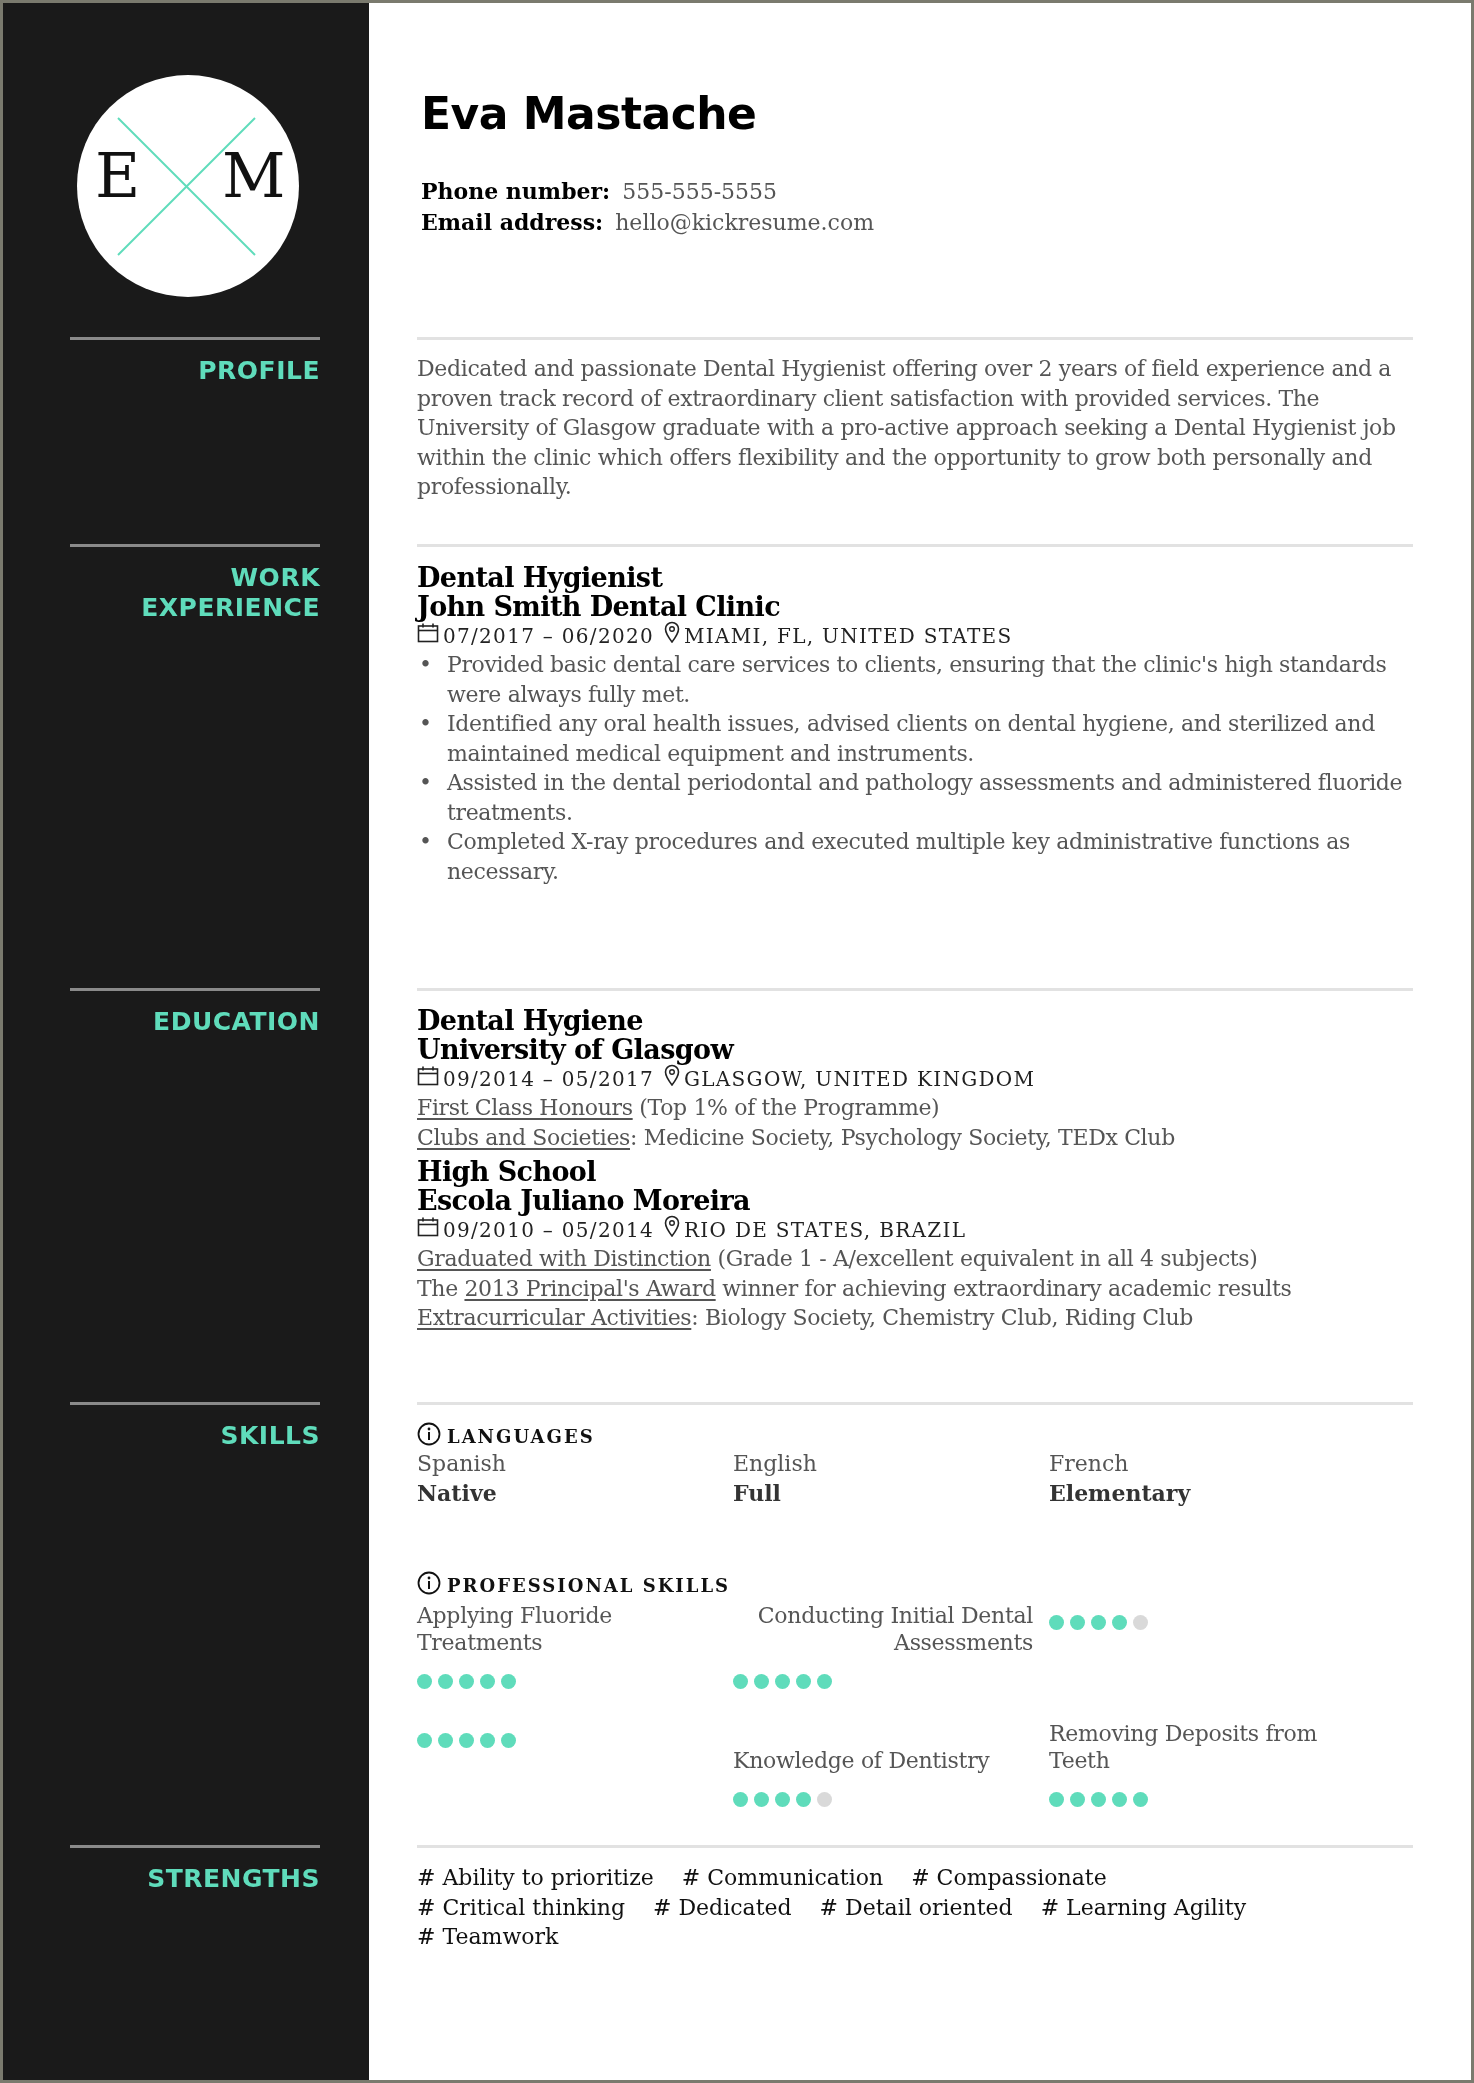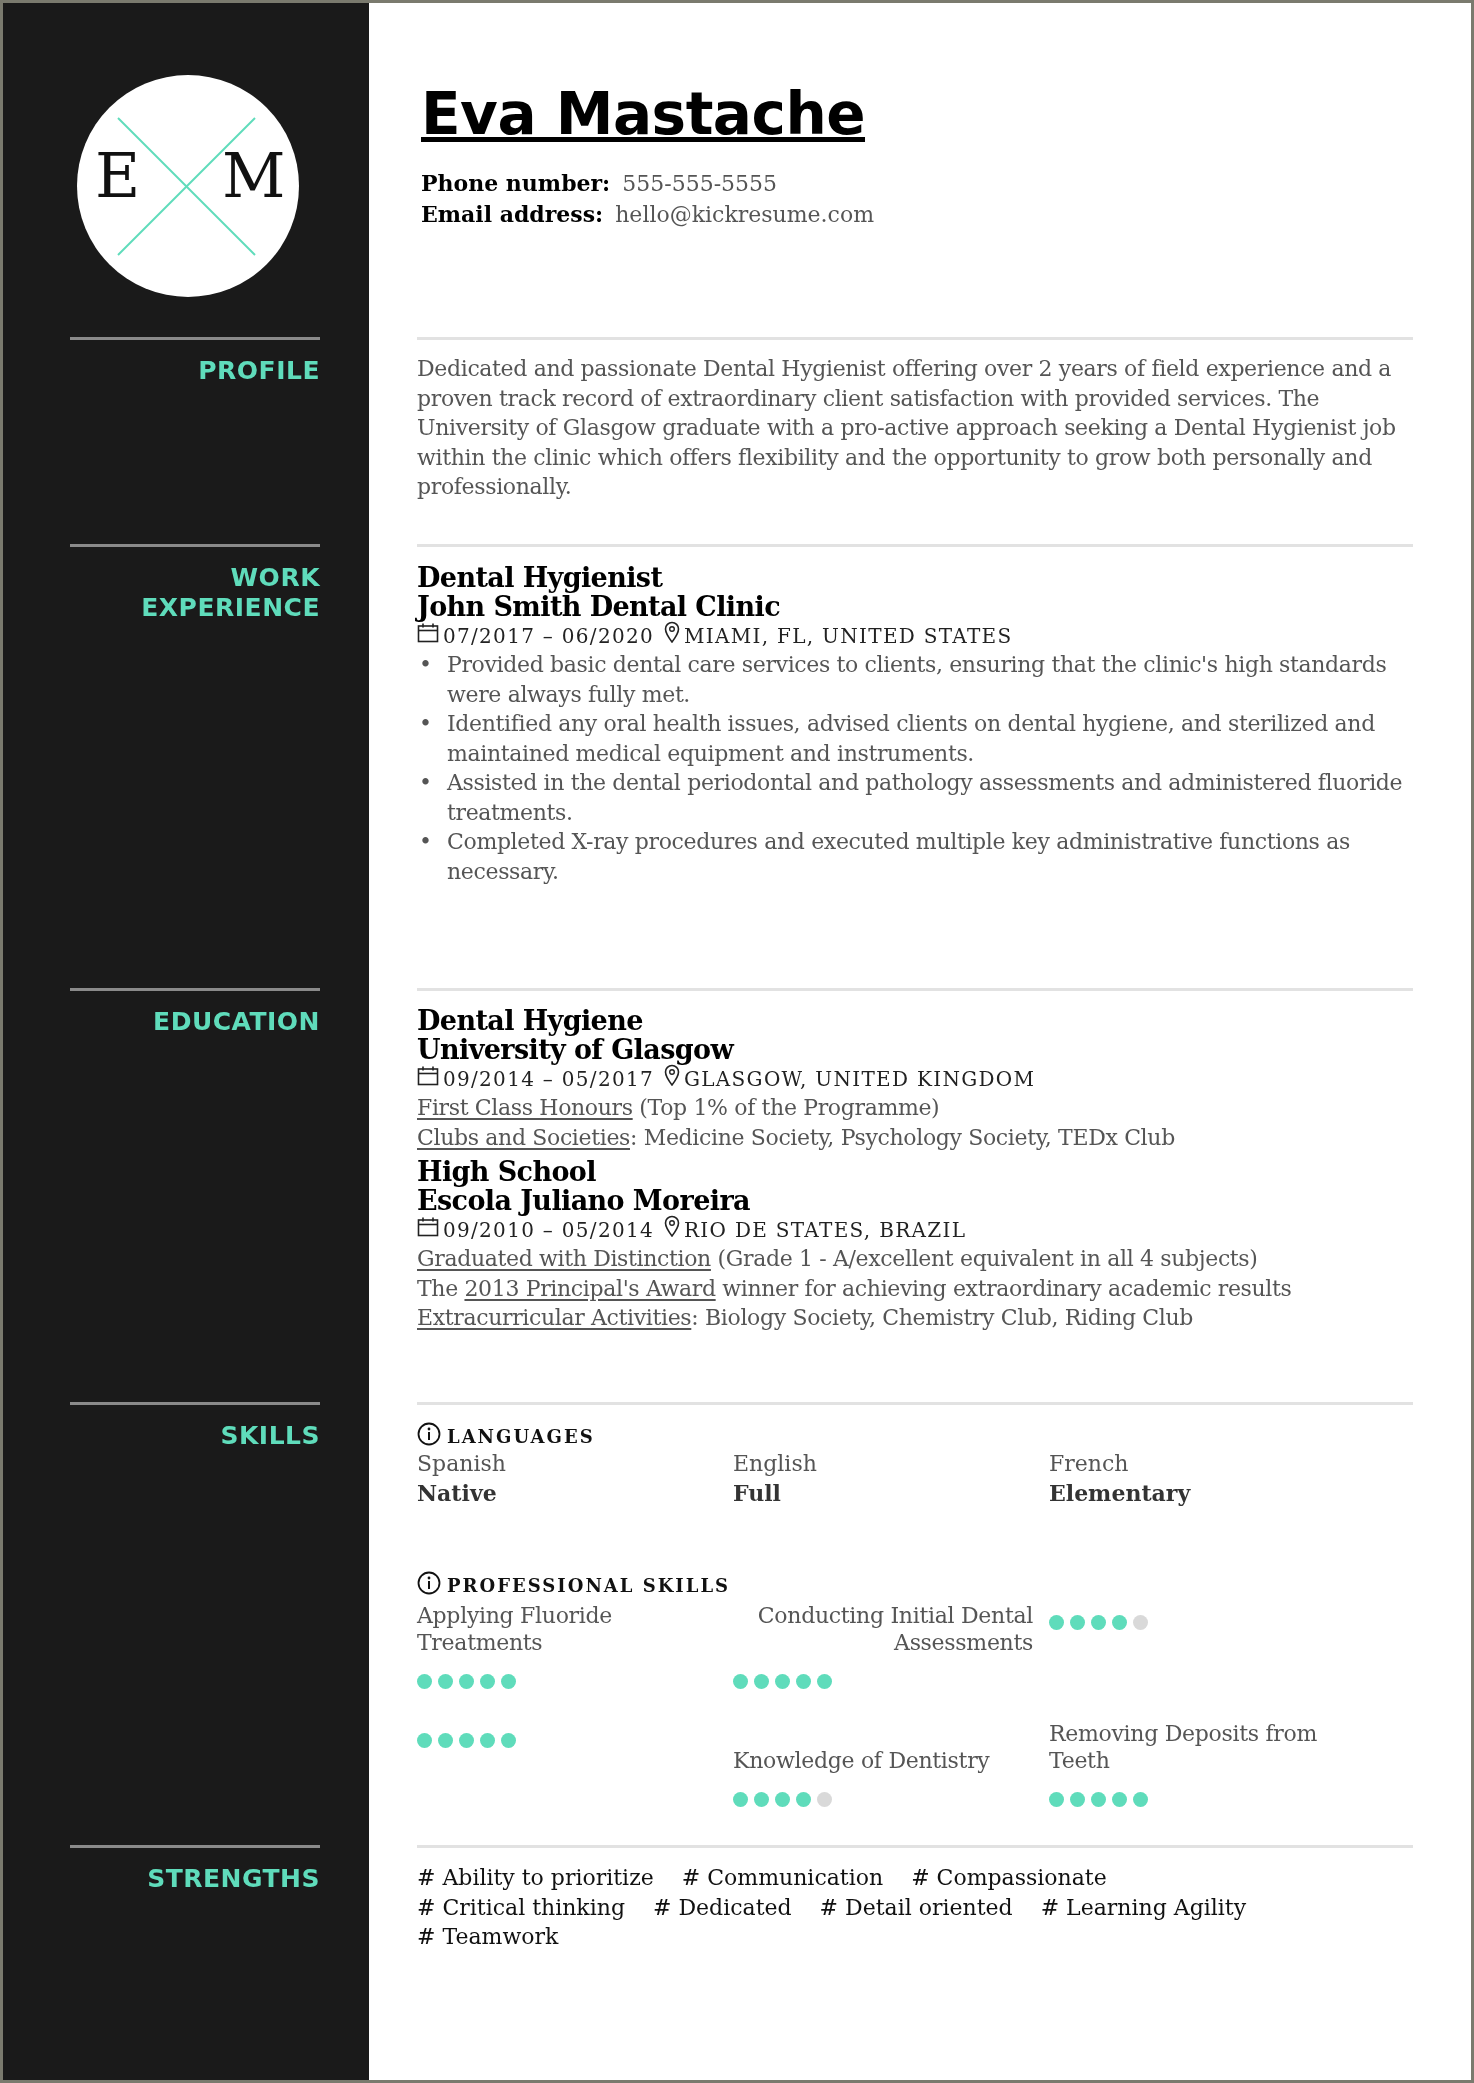--- a/index.html
+++ b/index.html
@@ -30,24 +30,24 @@
 
   .side-section { position: absolute; left: 70px; width: 250px; }
   .side-rule { height: 3px; background: #8a8a8a; width: 250px; }
   .side-label {
     margin-top: 16px; text-align: right; color: #5fdcbb;
     font-family: "DejaVu Sans", sans-serif; font-weight: bold; font-size: 25px;
     line-height: 30px; letter-spacing: 0.5px;
   }
   .name {
     position: absolute; left: 421px; top: 78px;
-    font-family: "DejaVu Sans", sans-serif; font-weight: bold; font-size: 58px;
-    color: #000; line-height: 72px; letter-spacing: -0.5px; text-decoration: underline;
-  }
-  .contact { position: absolute; left: 421px; top: 168px; font-size: 22px; line-height: 30px; }
+    font-family: "DejaVu Sans", sans-serif; font-weight: bold; font-size: 44px;
+    color: #000; line-height: 72px; letter-spacing: -0.5px;
+  }
+  .contact { position: absolute; left: 421px; top: 176px; font-size: 22px; line-height: 30px; }
   .contact .lbl { font-weight: bold; color: #000; margin-right: 12px; }
   .contact .val { color: #555; }
 
   .main-rule { position: absolute; left: 417px; width: 996px; height: 3px; background: #e2e2e2; }
 
   .body-text { color: #555; font-size: 22px; line-height: 29.5px; }
   .profile { position: absolute; left: 417px; top: 354px; width: 980px; letter-spacing: -0.35px; }
 
   .entry { position: absolute; left: 417px; width: 990px; }
   .entry-title { font-weight: bold; color: #000; font-size: 27px; line-height: 29px; letter-spacing: -0.6px; }

